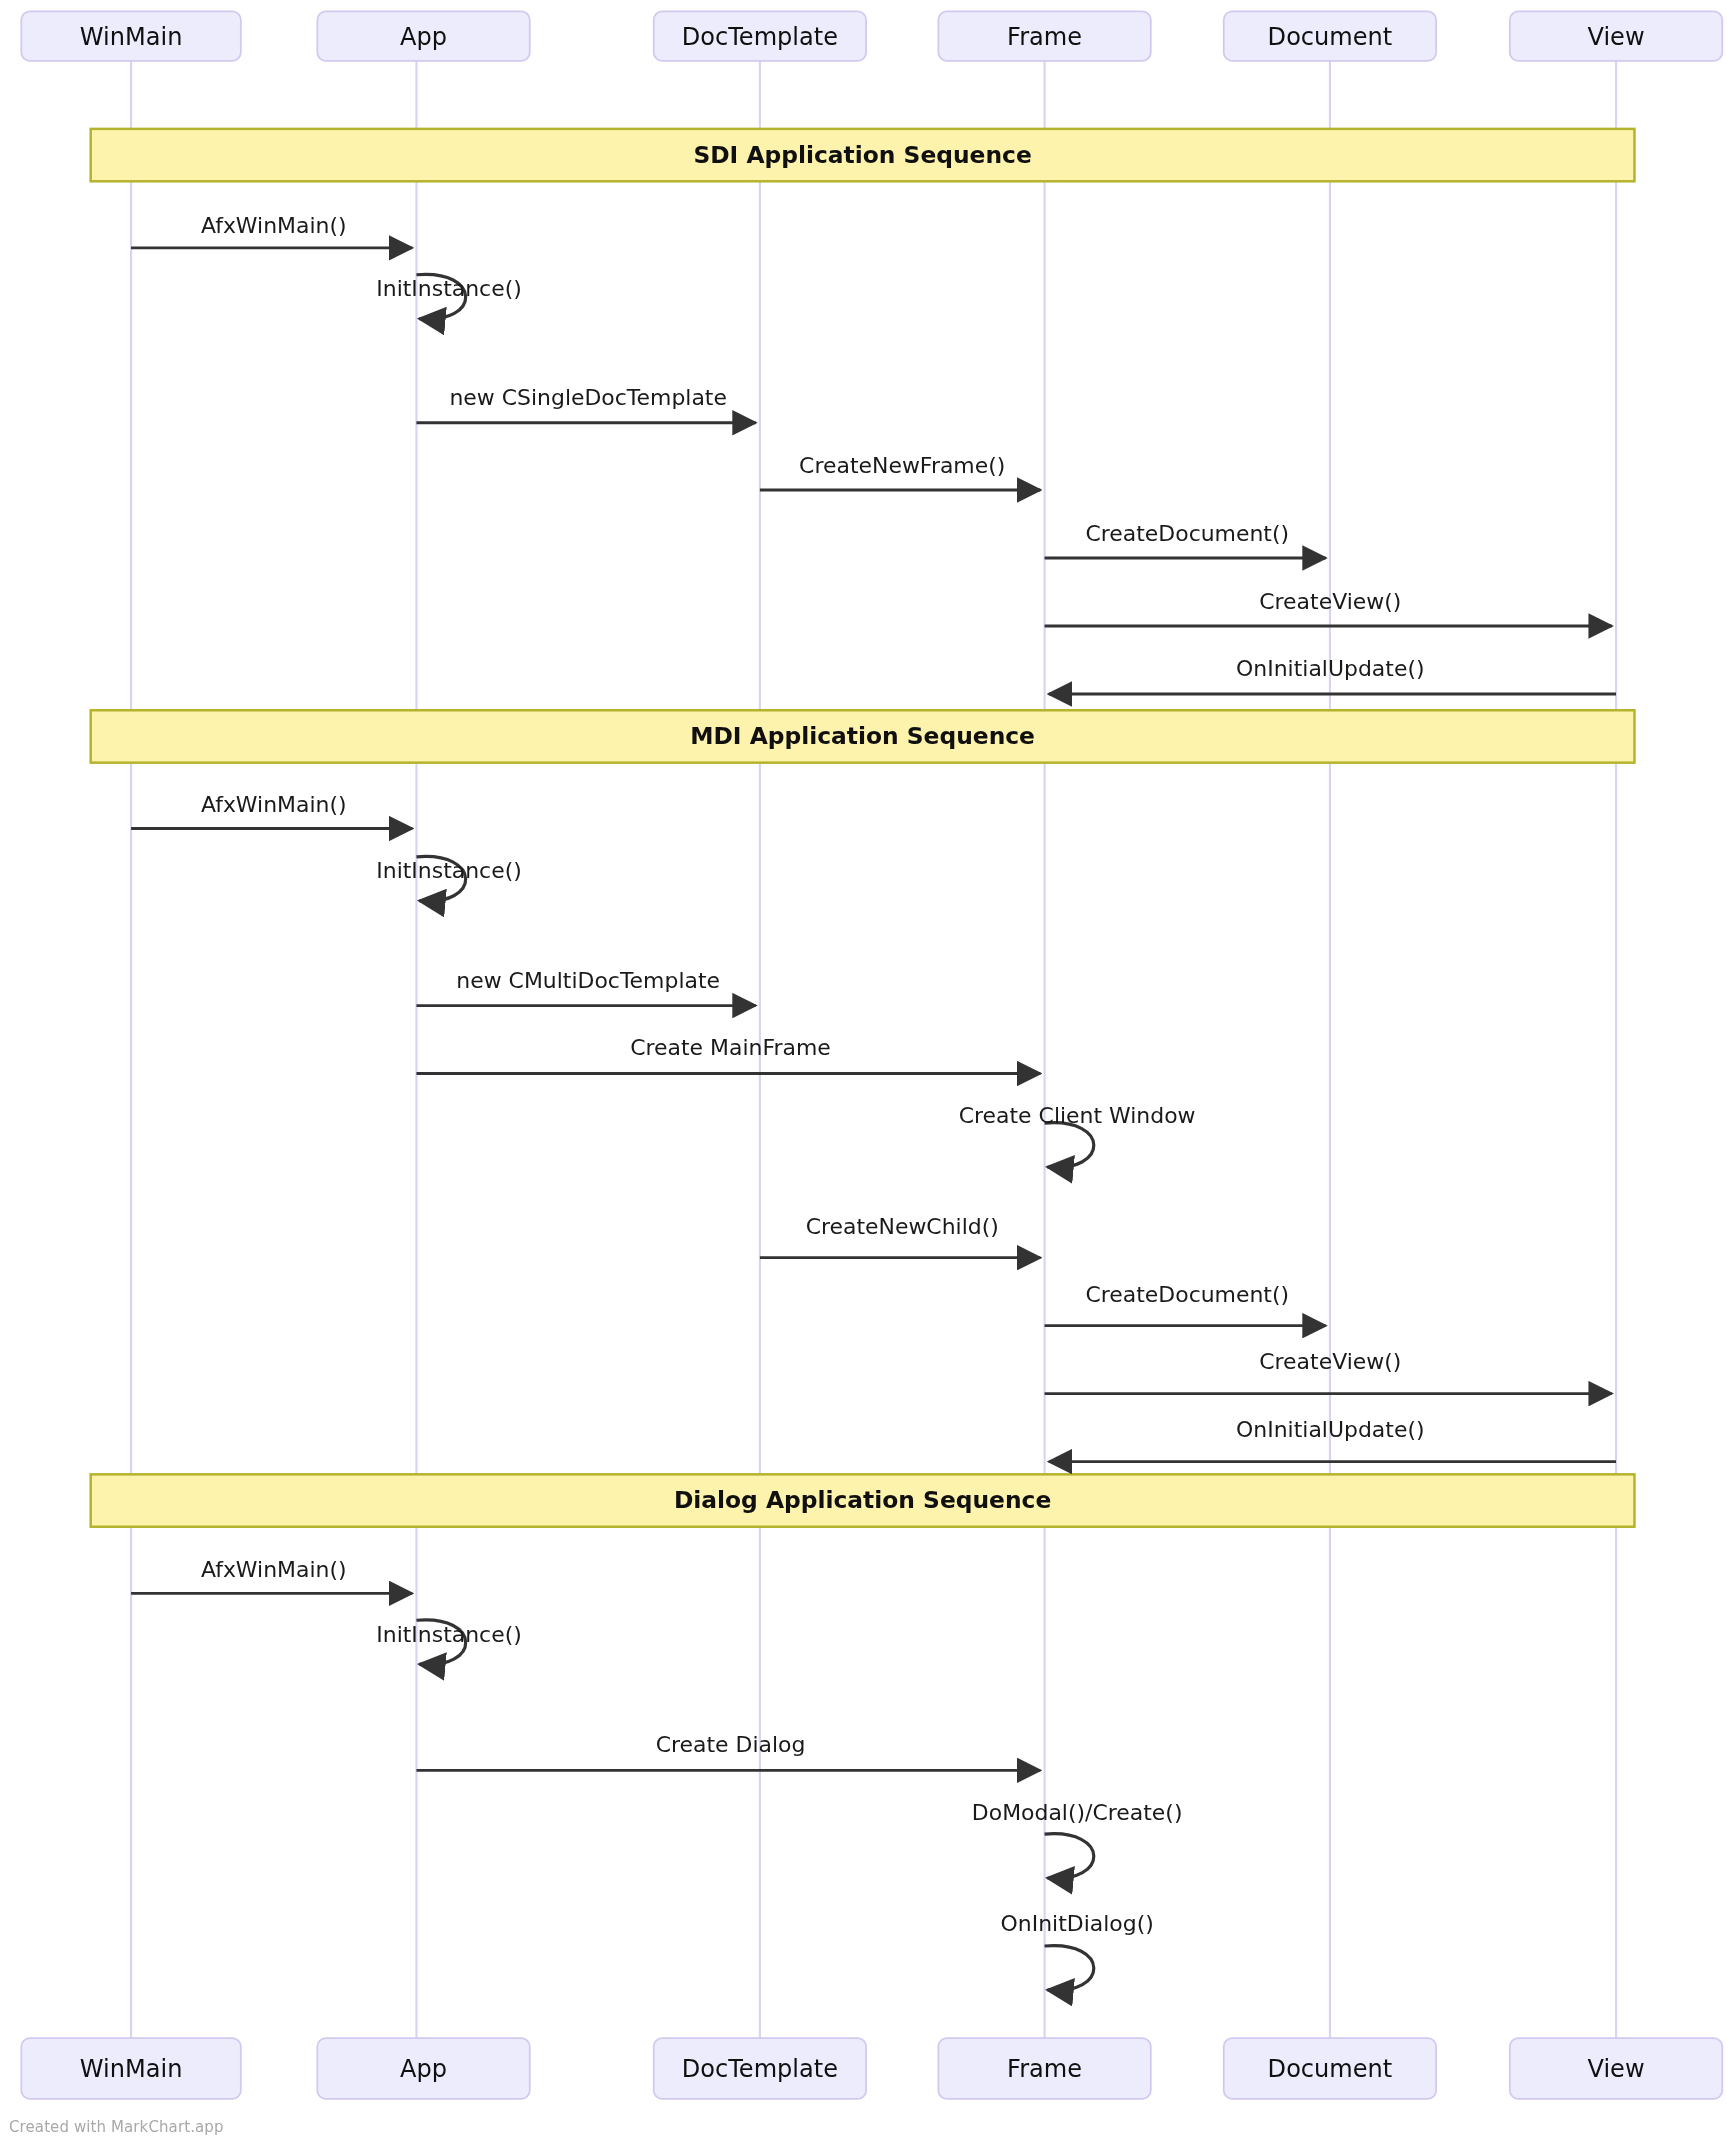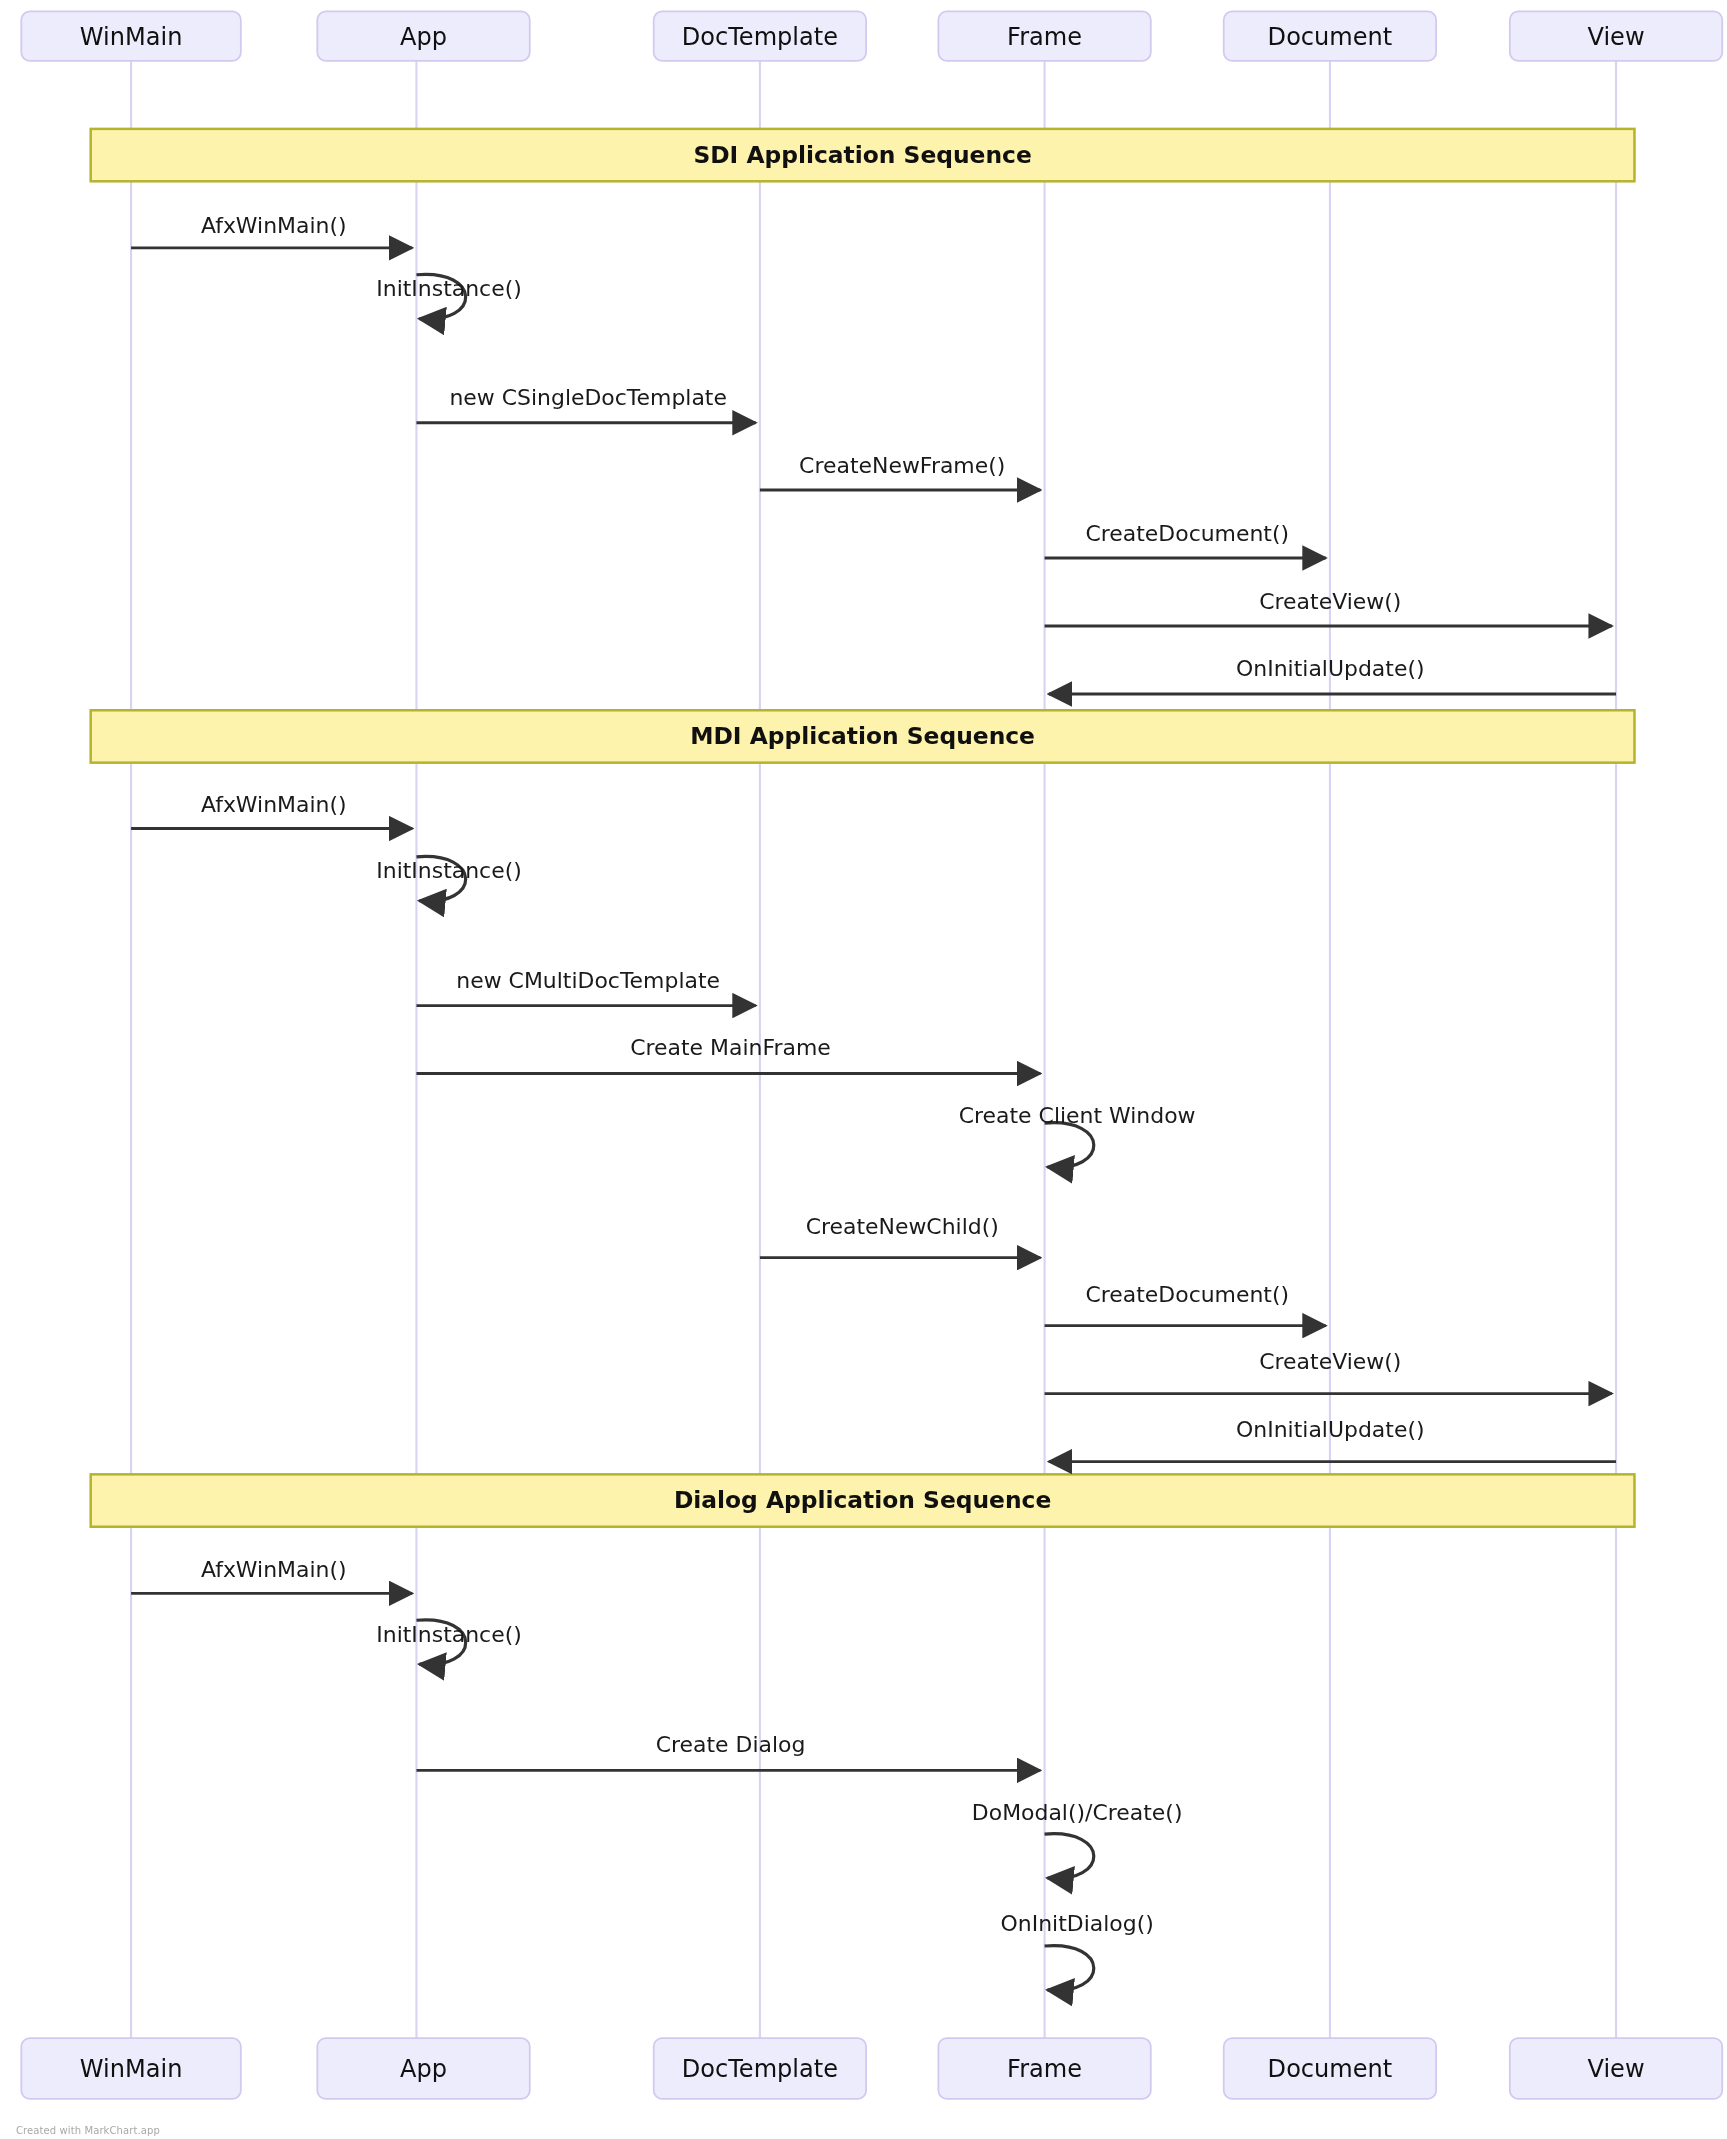--- a/index.html
+++ b/index.html
@@ -67,24 +67,24 @@
     text-anchor: middle;
     dominant-baseline: middle;
   }
   .self-loop {
     stroke: #333333;
     stroke-width: 4.5;
     fill: none;
   }
   .watermark {
     position: absolute;
-    left: 16px;
+    left: 9px;
     bottom: 4.2px;
     font-family: "DejaVu Sans", "Liberation Sans", sans-serif;
-    font-size: 10px;
+    font-size: 15px;
     color: #a8a8a8;
     letter-spacing: 0.1px;
     white-space: nowrap;
   }
 </style>
 </head>
 <body>
 
 <div id="canvas">
   <svg id="diagram" viewBox="0 0 2440 3022" xmlns="http://www.w3.org/2000/svg">

